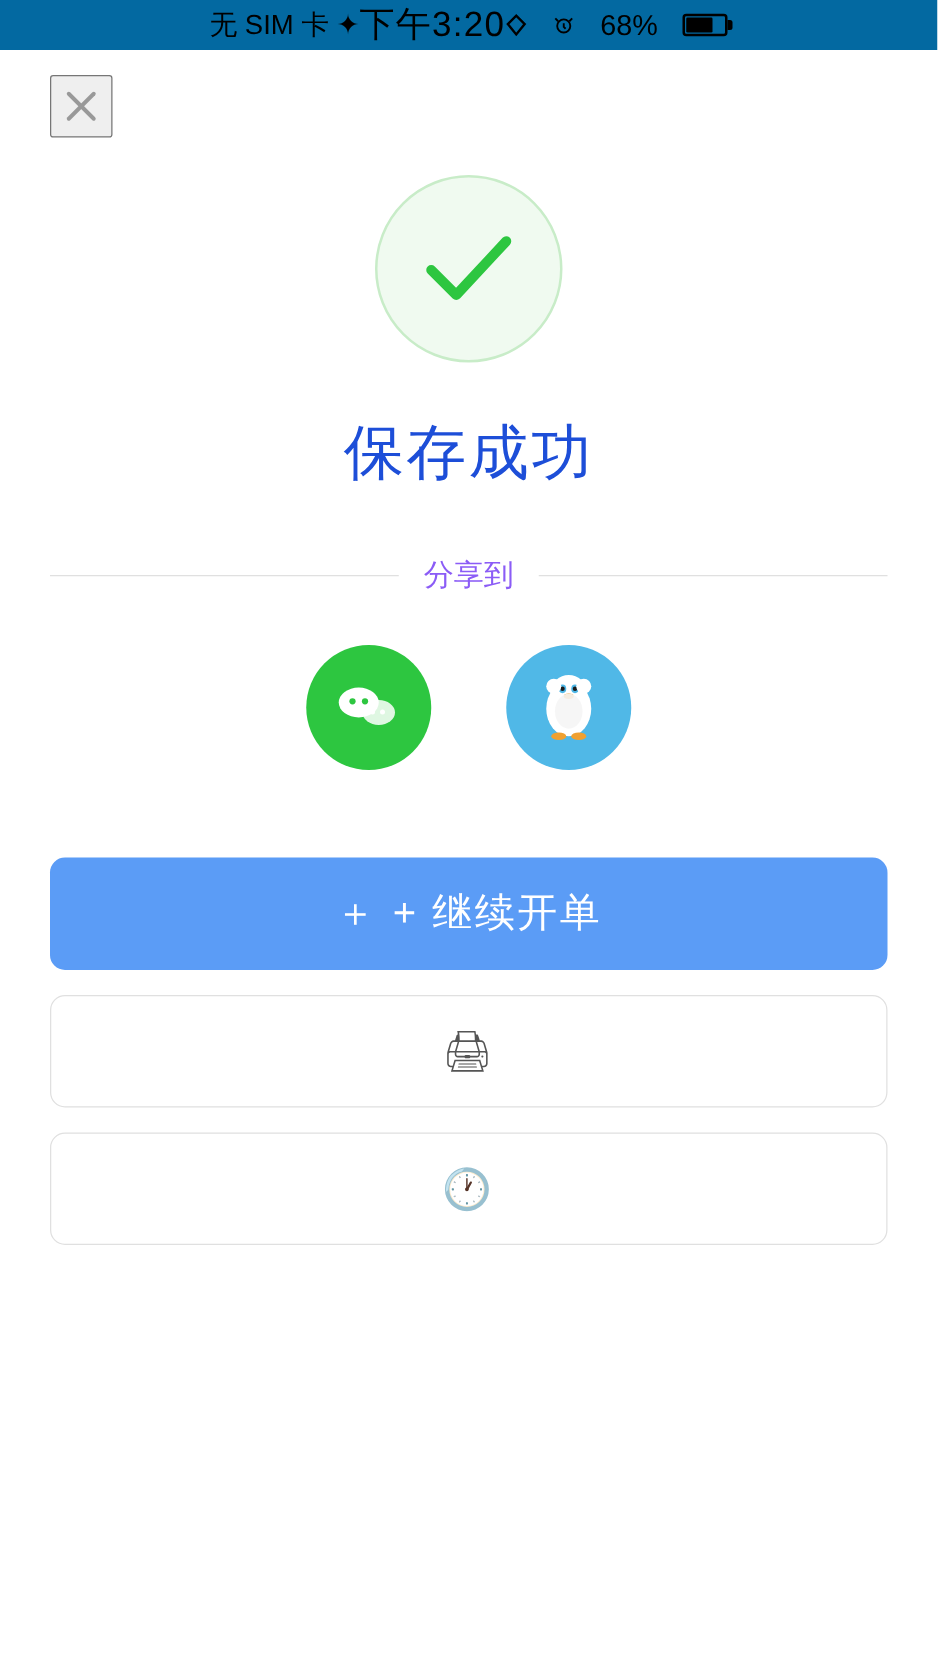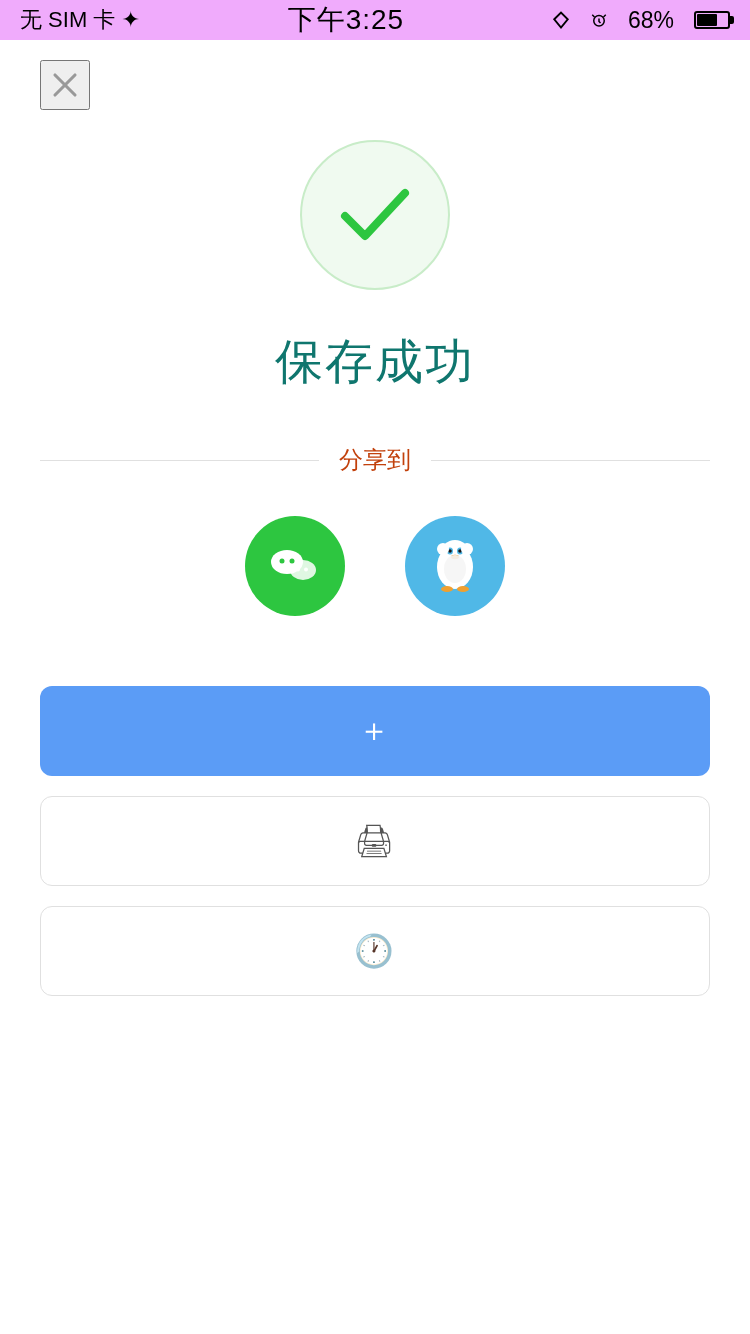--- a/index.html
+++ b/index.html
@@ -10,24 +10,24 @@
       background: #ffffff;
       font-family: -apple-system, 'PingFang SC', 'Helvetica Neue', sans-serif;
       display: flex;
       flex-direction: column;
     }
 
     
     .status-bar {
       width: 100%;
       height: 40px;
-      background: #f0abfc;
-      display: flex;
-      align-items: center;
-      justify-content: space-between;
+      background: #0369a1;
+      display: flex;
+      align-items: center;
+      justify-content: center;
       padding: 0 20px;
       font-size: 24px;
       color: #000;
     }
     .status-left {
       display: flex;
       align-items: center;
       gap: 8px;
       font-size: 22px;
     }
@@ -109,41 +109,41 @@
     }
     .checkmark {
       width: 70px;
       height: 55px;
     }
 
     
     .success-title {
       font-size: 48px;
       font-weight: 400;
-      color: #0f766e;
+      color: #1d4ed8;
       margin-bottom: 50px;
       letter-spacing: 2px;
     }
 
     
     .share-divider {
       width: 100%;
       display: flex;
       align-items: center;
       margin-bottom: 40px;
       gap: 20px;
     }
     .divider-line {
       flex: 1;
       height: 1px;
       background: #e0e0e0;
     }
     .share-label {
       font-size: 24px;
-      color: #c2410c;
+      color: #8b5cf6;
     }
 
     
     .share-icons {
       display: flex;
       gap: 60px;
       margin-bottom: 70px;
     }
     .share-icon-btn {
       width: 100px;
@@ -199,21 +199,21 @@
       letter-spacing: 2px;
     }
   </style>
 </head>
 <body>
 
 <div class="status-bar">
   <div class="status-left">
     <span>无 SIM 卡 ✦</span>
   </div>
-  <div class="status-center">下午3:25</div>
+  <div class="status-center">下午3:20</div>
   <div class="status-right">
 
     <svg width="18" height="18" viewBox="0 0 24 24" fill="none" stroke="#000" stroke-width="2.5">
       <polygon points="3,11 12,2 21,11 12,22"></polygon>
     </svg>
 
     <svg width="18" height="18" viewBox="0 0 24 24" fill="none" stroke="#000" stroke-width="2">
       <circle cx="12" cy="13" r="7"></circle>
       <path d="M12 10v4l2 2"></path>
       <path d="M3 5l3 3"></path>
@@ -293,20 +293,21 @@
 
         <circle cx="18" cy="10" r="6" fill="white"></circle>
         <circle cx="42" cy="10" r="6" fill="white"></circle>
       </svg>
     </div>
   </div>
 
   <div class="action-buttons">
     <button class="btn-primary">
       <span>＋</span>
+      <span>+ 继续开单</span>
     </button>
     <button class="btn-secondary">
       <span>🖨</span>
     </button>
     <button class="btn-secondary">
       <span>🕐</span>
     </button>
   </div>
 
 </div>

